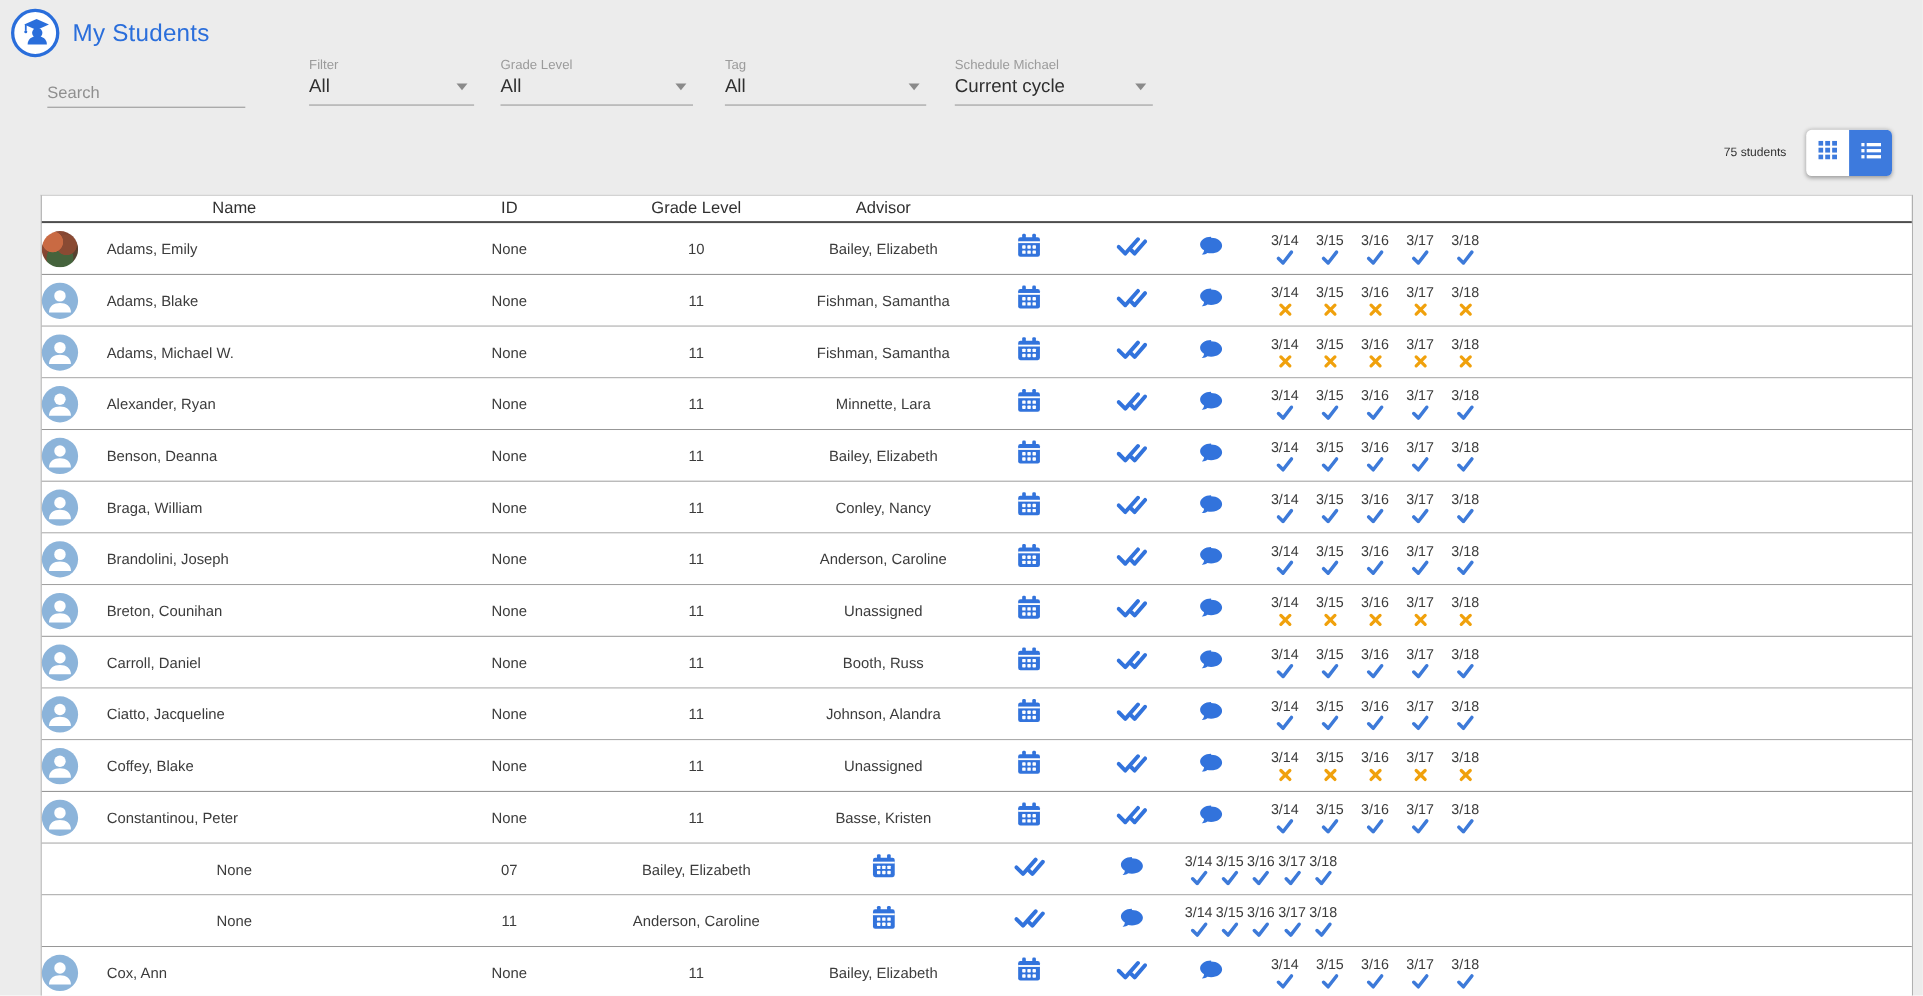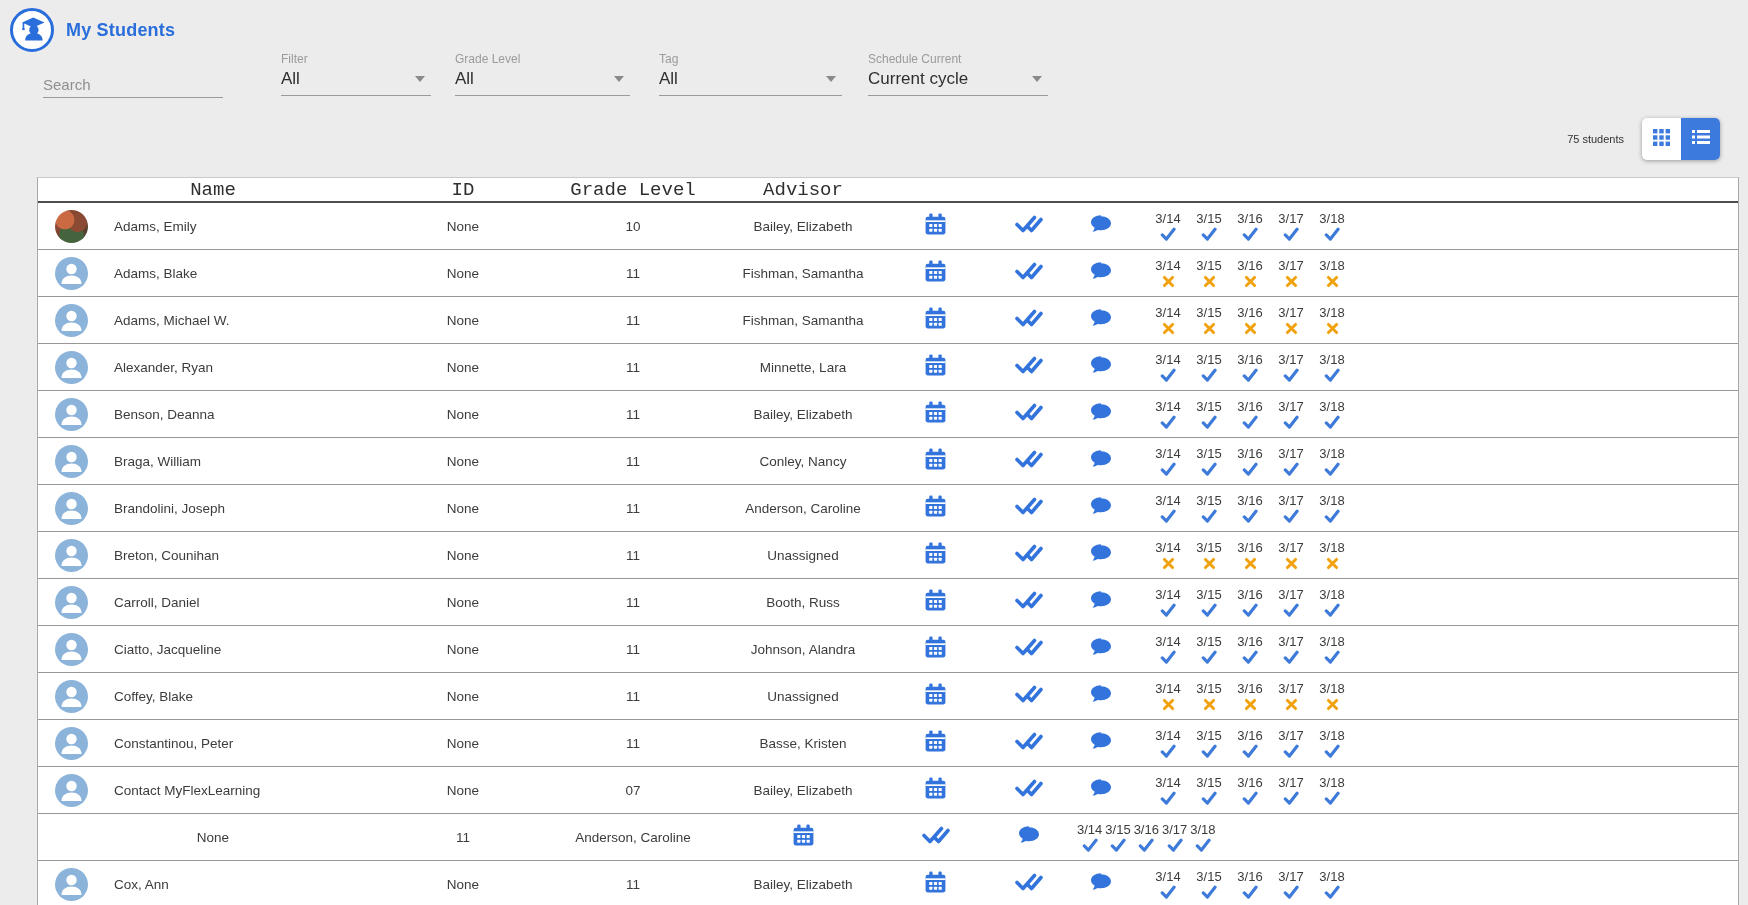--- a/index.html
+++ b/index.html
@@ -8,21 +8,21 @@
     font-family:"Liberation Sans","DejaVu Sans",sans-serif;
     background:#ececec; color:#3e3e3e; position:relative;
   }
 
   
   .app-header { position:absolute; top:8px; left:10px; display:flex; align-items:center; gap:12px; }
   .logo-circle {
     width:44px; height:44px; border-radius:50%; background:#fff;
     border:3px solid #2a6edb; display:flex; align-items:center; justify-content:center;
   }
-  .page-title { font-size:18px; color:#2a6edb; font-weight:700; letter-spacing:.2px; }
+  .page-title { font-size:22px; color:#2a6edb; font-weight:400; letter-spacing:.2px; }
 
   
   .filter-bar { position:absolute; top:48px; left:0; width:100%; height:60px; }
   .search-wrap { position:absolute; left:43px; top:24px; width:180px; }
   .search-input {
     width:100%; border:none; border-bottom:1px solid #9a9a9a; background:transparent;
     font-size:15px; color:#701a75; padding:4px 0; outline:none;
     font-family:"Liberation Sans",sans-serif;
   }
   .search-input::placeholder { color:#8f8f8f; }
@@ -52,26 +52,26 @@
   
   .students-table {
     position:absolute; top:177px; left:37px; right:9px; background:#fff;
     border-left:1px solid #a8a8a8; border-right:1px solid #a8a8a8; border-top:1px solid #c9c9c9;
   }
   .t-row {
     display:grid;
     grid-template-columns:350px 150px 190px 150px 115px 72px 72px 1fr;
     align-items:center;
   }
-  .t-head { height:25px; border-bottom:2px solid #4d4d4d; font-size:19px; color:#2f2f2f;font-family:Liberation Mono, monospace; }
+  .t-head { height:25px; border-bottom:2px solid #4d4d4d; font-size:15px; color:#2f2f2f; }
   .t-head .hc { text-align:center; }
   .t-head .hc-name { text-align:center; }
   .body-row { height:47px; border-bottom:1px solid #979797; background:#fff; cursor:pointer; }
   .cell { font-size:13.5px; color:#3c3c3c; text-align:center; }
-  .name-cell { display:flex; align-items:center; gap:26px; padding-left:17px; text-align:left; }
+  .name-cell { display:flex; align-items:center; gap:26px; text-align:left; }
   .avatar {
     width:33px; height:33px; border-radius:50%; background:#8cb4da; flex:0 0 33px;
     display:flex; align-items:center; justify-content:center; overflow:hidden;
   }
   .avatar.photo {
     background:
       radial-gradient(circle at 30% 30%, #c96a43 0 28%, transparent 30%),
       radial-gradient(circle at 68% 38%, #8a4a33 0 30%, transparent 32%),
       radial-gradient(circle at 50% 75%, #45633c 0 40%, transparent 42%),
       linear-gradient(135deg,#a3553a,#6e3b2c 60%,#3c4a35);
@@ -125,21 +125,21 @@
 
   <div class="dropdown dd-2">
     <span class="dd-label">Tag</span>
     <div class="dd-control">
       <span class="dd-value">All</span>
       <span class="caret"></span>
     </div>
   </div>
 
   <div class="dropdown dd-3">
-    <span class="dd-label">Schedule Current</span>
+    <span class="dd-label">Schedule Michael</span>
     <div class="dd-control">
       <span class="dd-value">Current cycle</span>
       <span class="caret"></span>
     </div>
   </div>
 </div>
 
 <div class="toolbar-right">
   <span class="student-count">75 students</span>
   <div class="view-toggle">
@@ -1306,29 +1306,20 @@
             <span class="mark check">
               <svg width="16" height="14" viewBox="0 0 24 22">
                 <path d="M3 12.5l6.5 6.5L21.5 3.5" stroke="#3d7ad9" stroke-width="5" fill="none" stroke-linecap="round" stroke-linejoin="round"></path>
               </svg>
             </span>
           </div>
         </div>
   </div>
 
   <div class="t-row body-row">
-    <div class="cell name-cell">
-      <span class="avatar">
-            <svg width="33" height="33" viewBox="0 0 33 33">
-              <circle cx="16.5" cy="12" r="5.2" fill="#fff"></circle>
-              <path d="M6.5 27c0-5.6 4.5-8.5 10-8.5s10 2.9 10 8.5z" fill="#fff"></path>
-            </svg>
-          </span>
-      <span>Contact MyFlexLearning</span>
-    </div>
     <div class="cell">None</div>
     <div class="cell">07</div>
     <div class="cell">Bailey, Elizabeth</div>
     <div class="icon-cell">
       <span>
         <svg width="25" height="25" viewBox="0 0 24 24">
           <g fill="#3273dc">
             <rect x="2.5" y="4.5" width="19" height="17" rx="2"></rect>
             <rect x="6" y="1.5" width="3.2" height="5.5" rx="1.2"></rect>
             <rect x="14.8" y="1.5" width="3.2" height="5.5" rx="1.2"></rect>

